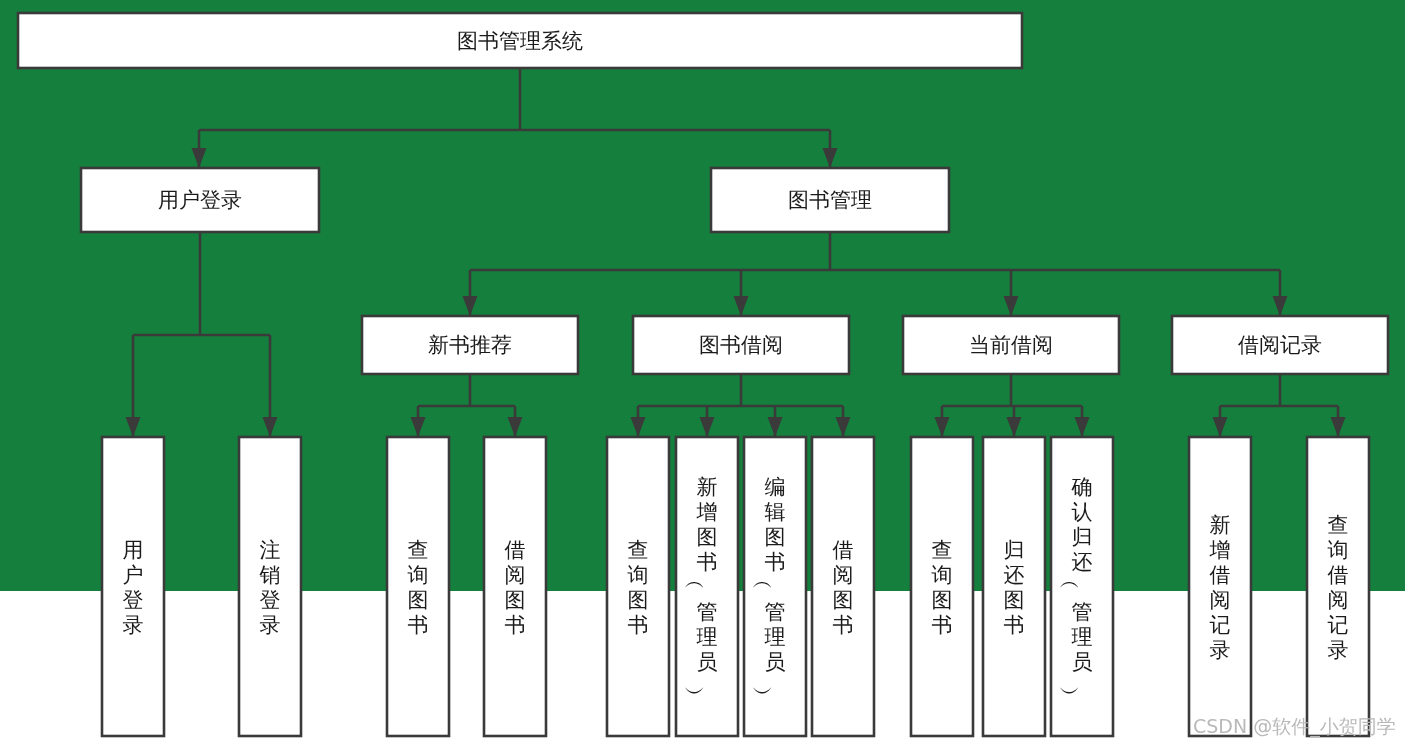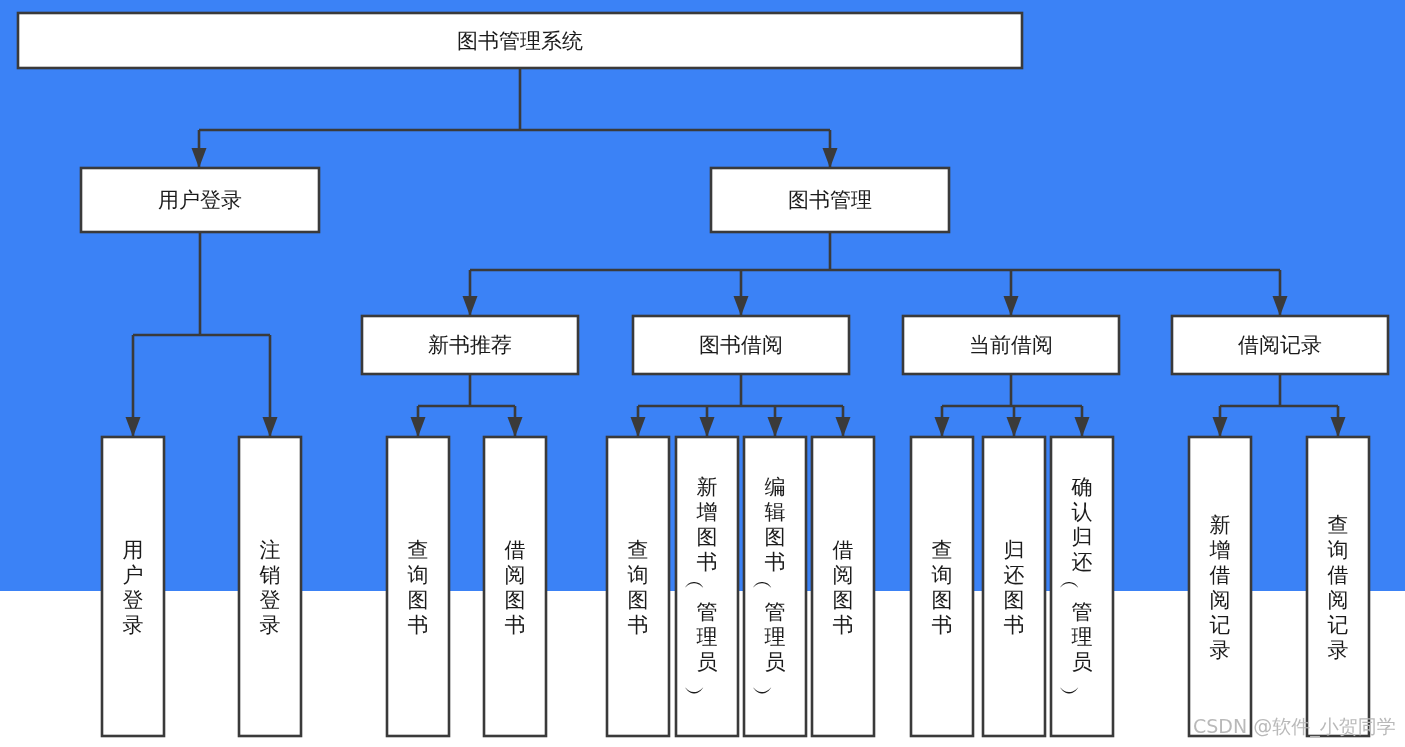--- a/index.html
+++ b/index.html
@@ -12,21 +12,21 @@
     width: 1405px;
     height: 747px;
     font-family: "DejaVu Sans", "Liberation Sans", sans-serif;
     overflow: hidden;
     position: relative;
   }
   #diagram-root {
     position: relative;
     width: 1405px;
     height: 591px;
-    background: #3b82f6;
+    background: #15803d;
   }
   svg.diagram-svg {
     position: absolute;
     top: 0;
     left: 0;
     width: 1405px;
     height: 747px;
     display: block;
   }
   

